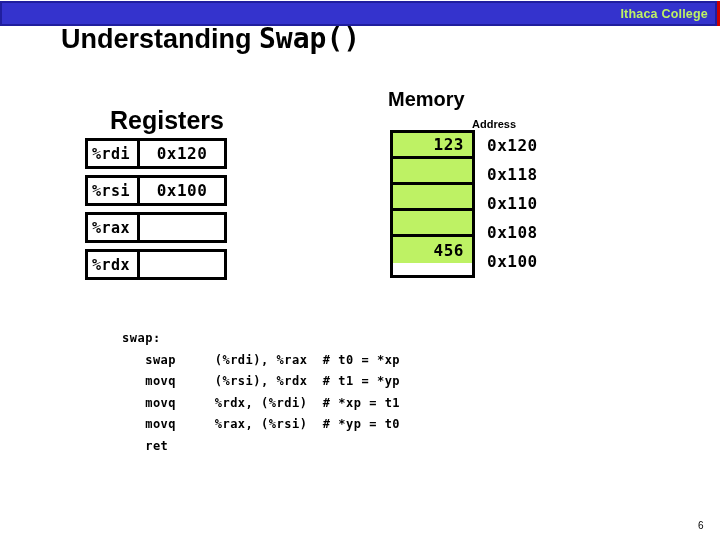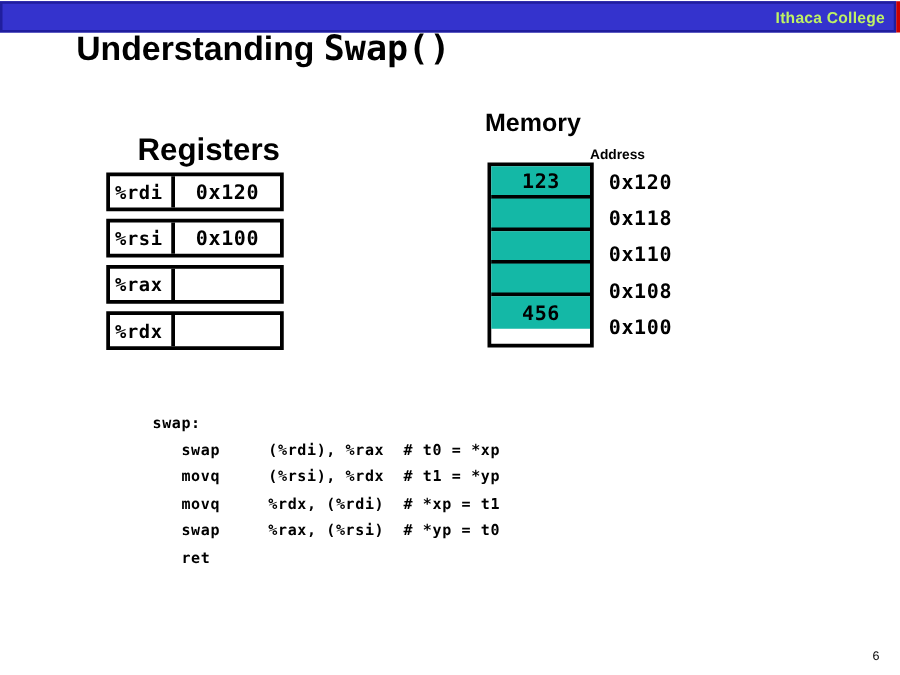--- a/index.html
+++ b/index.html
@@ -41,23 +41,23 @@
   .reg-value { flex:1; display:flex; align-items:center; justify-content:center; font-size:16px; }
 
   
   .memory-heading { position:absolute; left:388px; top:88px; font-size:20px; font-weight:bold; }
   .address-label { position:absolute; left:472px; top:118px; font-size:11px; font-weight:bold; }
   .mem-box {
     position:absolute; left:390px; top:130px; width:85px; height:148px;
     border:3px solid #000; display:flex; flex-direction:column;
   }
   .mem-cell {
-    height:26px; background:#14b8a6; border-bottom:3px solid #000;
+    height:26px; background:#bef264; border-bottom:3px solid #000;
     display:flex; align-items:center; justify-content:flex-end;
-    padding-right:24px; font-size:16px;
+    padding-right:8px; font-size:16px;
   }
   .mem-cell:last-child { border-bottom:none; }
   .addr-col { position:absolute; left:487px; top:133px; display:flex; flex-direction:column; }
   .addr-item { height:29px; line-height:26px; font-size:16px; }
 
   
   .code-block { position:absolute; left:122px; top:328px; }
   .code-line { white-space:pre; font-size:12px; line-height:21.5px; }
 
   
@@ -114,19 +114,19 @@
     <div class="addr-item mono">0x110</div>
     <div class="addr-item mono">0x108</div>
     <div class="addr-item mono">0x100</div>
   </div>
 
   <div class="code-block">
     <div class="code-line mono">swap:</div>
     <div class="code-line mono">   swap     (%rdi), %rax  # t0 = *xp</div>
     <div class="code-line mono">   movq     (%rsi), %rdx  # t1 = *yp</div>
     <div class="code-line mono">   movq     %rdx, (%rdi)  # *xp = t1</div>
-    <div class="code-line mono">   swap     %rax, (%rsi)  # *yp = t0</div>
+    <div class="code-line mono">   movq     %rax, (%rsi)  # *yp = t0</div>
     <div class="code-line mono">   ret</div>
   </div>
 
   <div class="page-number">6</div>
 
 </div>
 
 </body></html>

